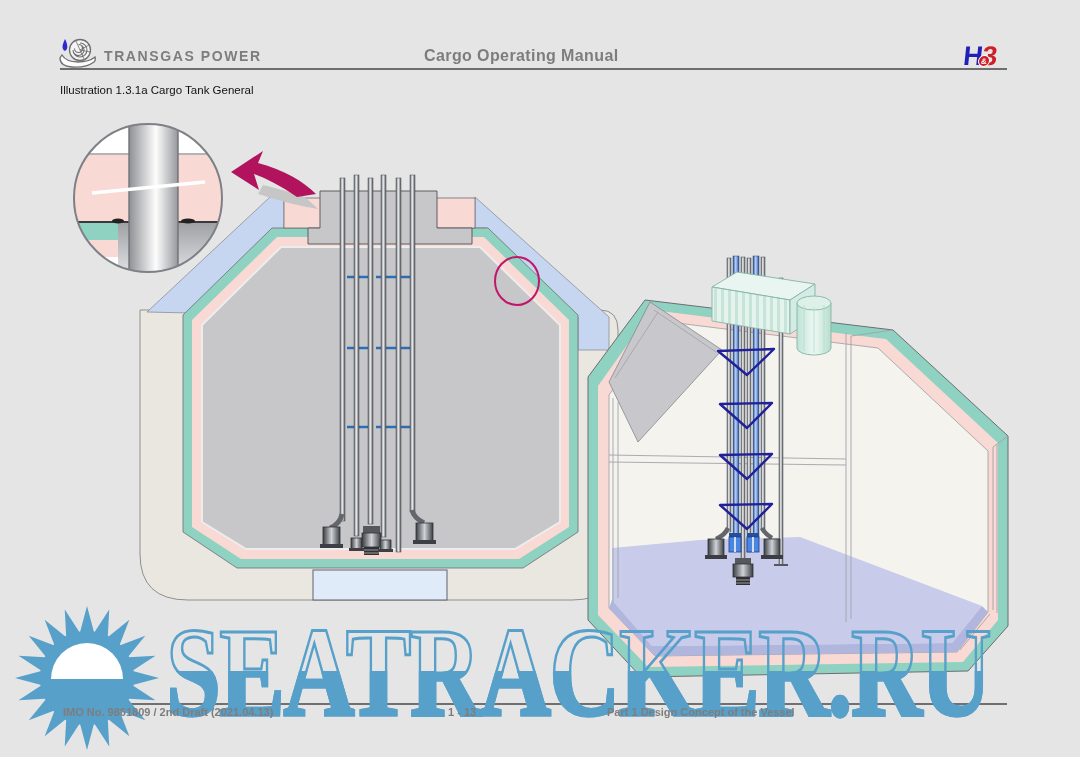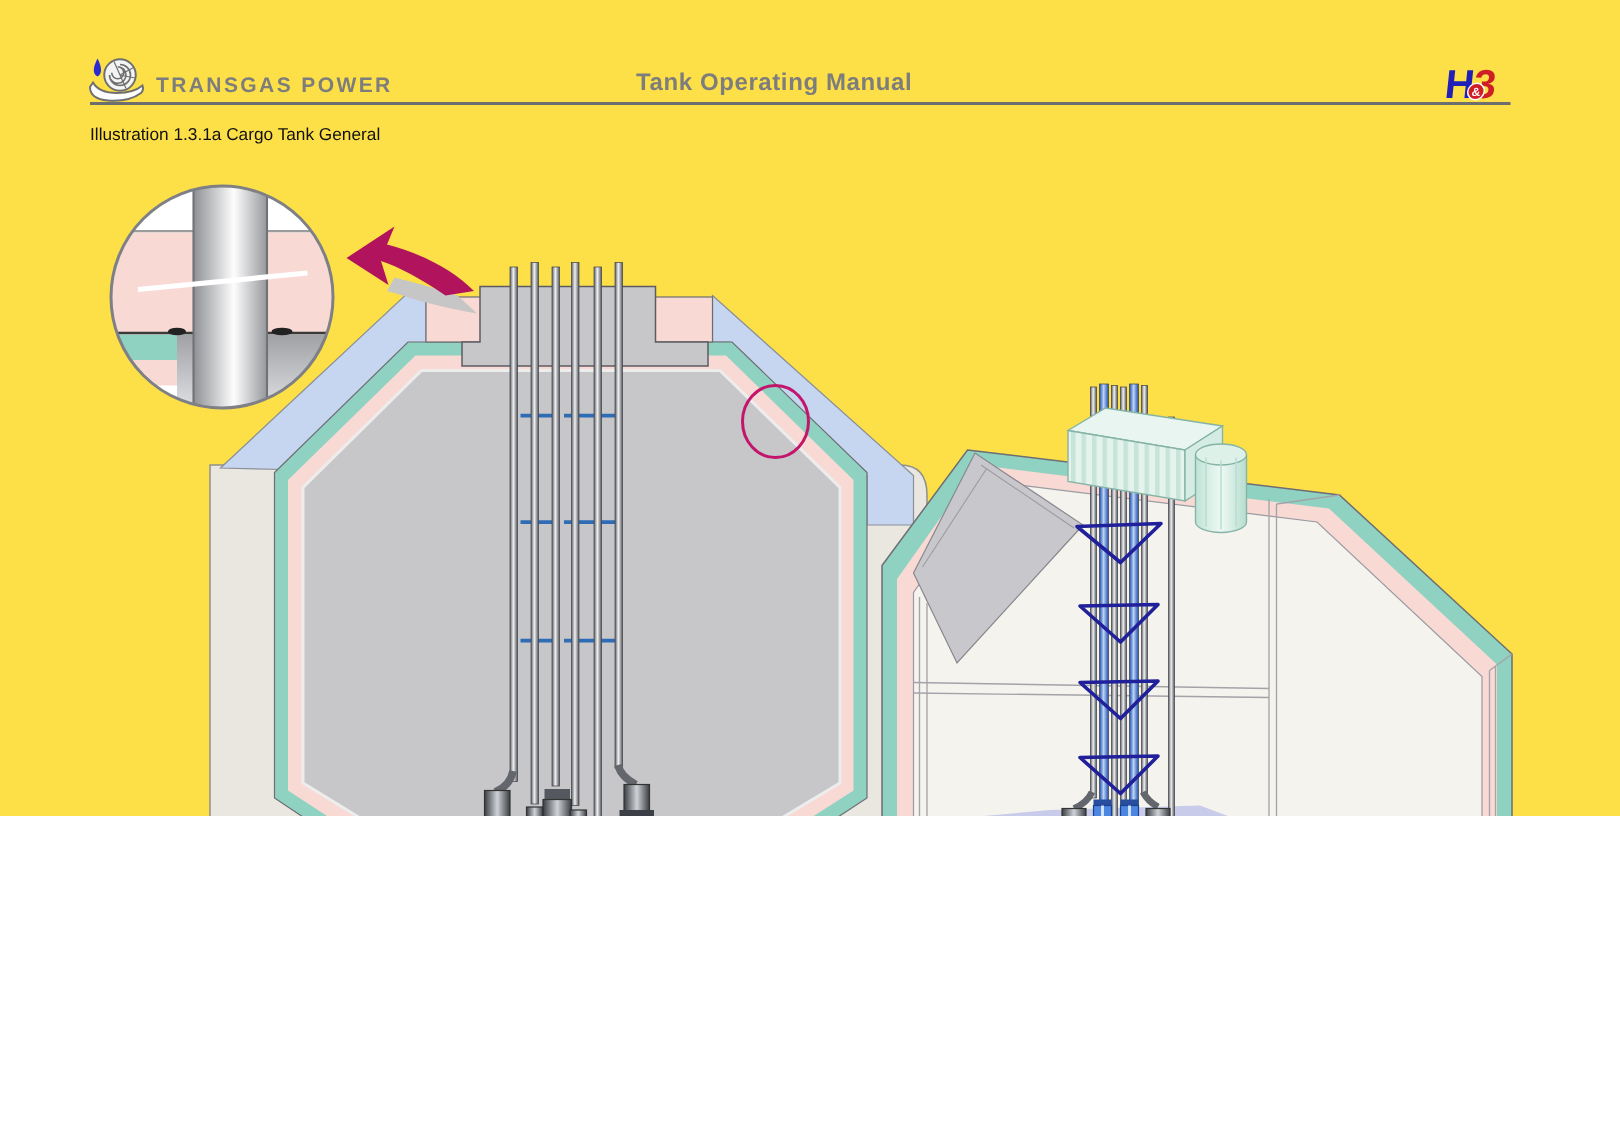--- a/index.html
+++ b/index.html
@@ -1,16 +1,16 @@
 <!DOCTYPE html>
 <html><head>
 <meta charset="utf-8">
 <style>
   html,body{margin:0;padding:0;background:#fff;}
-  #page{position:relative;width:1080px;height:544px;background:#fde047;overflow:hidden;
+  #page{position:relative;width:1080px;height:757px;background:#e5e5e5;overflow:hidden;
         font-family:"Liberation Sans",sans-serif;}
   .abs{position:absolute;}
   
   #company-name{left:104px;top:48px;font-size:14px;font-weight:bold;color:#7d7d7d;letter-spacing:1.6px;}
   #manual-title{left:424px;top:47px;font-size:16px;font-weight:bold;color:#7d7d7d;letter-spacing:.4px;}
   #header-rule{left:60px;top:68px;width:947px;height:2px;background:#6e6e6e;}
   #illustration-label{left:60px;top:84px;font-size:11.5px;font-weight:normal;color:#111;}
   
   #footer-rule{left:60px;top:703px;width:947px;height:1.5px;background:#707070;z-index:2;}
   .footer-text{top:706px;font-size:11px;font-weight:bold;color:#7d7d7d;z-index:6;}
@@ -38,21 +38,21 @@
 
   <svg id="company-logo" class="abs" width="46" height="38" viewBox="0 0 46 38">
     <path d="M9 3 C6 9 5.4 13 9 15 C12.6 13 11.6 8 9 3 Z" fill="#2a2ad0"></path>
     <path d="M4 22 Q4 30 16 31 Q30 32 38 26 Q40 24 39 21 Q33 26 22 26 Q10 26 6 19 Z" fill="#fdfdfd" stroke="#6f6f6f" stroke-width="1.3"></path>
     <circle cx="24" cy="14" r="10.5" fill="#f4f4f4" stroke="#6f6f6f" stroke-width="1.3"></circle>
     <path d="M24 14 m0 -7 a7 7 0 1 1 -7 7 a5.5 5.5 0 1 0 5.5 -5.5 a4 4 0 1 1 -4 4" fill="none" stroke="#6f6f6f" stroke-width="1.1"></path>
     <path d="M24 14 l9 -5 M24 14 l10 2 M24 14 l4 9 M24 14 l-4 -9" stroke="#6f6f6f" stroke-width=".8"></path>
   </svg>
 
   <div id="company-name" class="abs">TRANSGAS POWER</div>
-  <div id="manual-title" class="abs">Tank Operating Manual</div>
+  <div id="manual-title" class="abs">Cargo Operating Manual</div>
 
   <svg id="h3-logo" class="abs" width="50" height="28" viewBox="0 0 50 28">
     <g transform="skewX(-6)" font-family="Liberation Sans, sans-serif" font-weight="bold">
       <text x="3" y="23" font-size="27" fill="#2020b8">H</text>
       <text x="22" y="23" font-size="27" fill="#cf1f26">3</text>
       <circle cx="24" cy="19" r="5.5" fill="#cf1f26" stroke="#fff" stroke-width="1"></circle>
       <text x="24" y="22" font-size="8" fill="#fff" text-anchor="middle">&amp;</text>
     </g>
   </svg>
 

